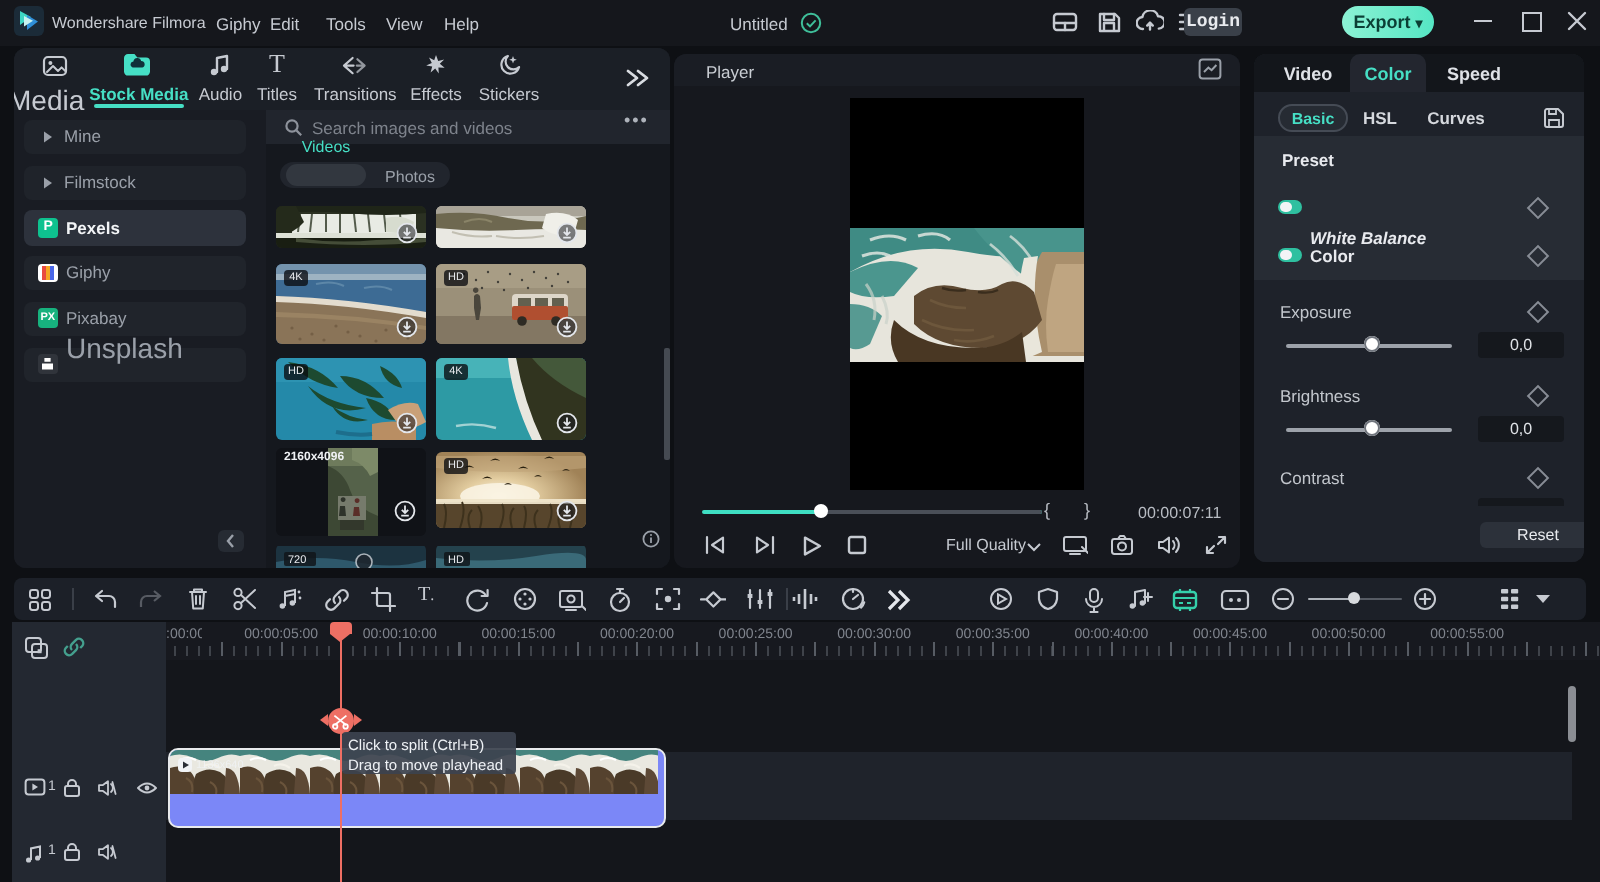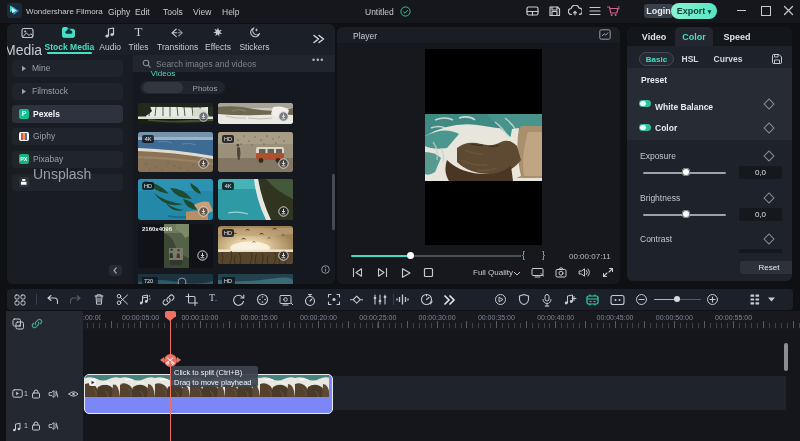--- a/index.html
+++ b/index.html
@@ -50,21 +50,21 @@
         <line x1="1" y1="1.5" x2="11" y2="1.5" class="ic"></line>
         <line x1="1" y1="5" x2="11" y2="5" class="ic"></line>
         <line x1="1" y1="8.5" x2="11" y2="8.5" class="ic"></line>
       </svg>
   <svg class="abs" style="left:606px;top:5px;" width="14" height="12">
         <path d="M1.5 2 h2 l1.2 6 h6 l1.3-4.5 h-7.5" stroke="#d4628f" stroke-width="1.2" fill="none" stroke-linecap="round" stroke-linejoin="round"></path>
         <circle cx="5.6" cy="10" r="1" fill="#d4628f"></circle>
         <circle cx="9.6" cy="10" r="1" fill="#d4628f"></circle>
         <path d="M12 1 l.4 1 l1-.3 l-.7.9 l.8.7 l-1.1 0 l.1 1" stroke="#d4628f" stroke-width=".7" fill="none"></path>
       </svg>
-  <div class="abs" style="left:644px;top:4px;width:29px;height:14px;background:#3a4049;border-radius:3px;color:#e8eaee;font-size:9px;font-weight:bold;text-align:center;line-height:14px;">Login</div>
+  <div class="abs" style="left:592px;top:4px;width:29px;height:14px;background:#3a4049;border-radius:3px;color:#e8eaee;font-size:9px;font-weight:bold;text-align:center;line-height:14px;font-family:Liberation Mono, monospace;">Login</div>
   <div class="abs" style="left:671px;top:3px;width:46px;height:16px;background:linear-gradient(90deg,#8cf2d4,#55e6c4);border-radius:8px;color:#0b3f35;font-size:9px;font-weight:bold;text-align:center;line-height:16px;">Export <span style="font-size:7px;">▾</span></div>
   <div class="abs" style="left:737px;top:10px;width:9px;height:1.4px;background:#c6cad1;"></div>
   <div class="abs" style="left:761px;top:6px;width:8px;height:8px;border:1.3px solid #c6cad1;"></div>
   <svg class="abs" style="left:783px;top:5px;" width="11" height="11">
         <path d="M1.5 1.5 L9.5 9.5 M9.5 1.5 L1.5 9.5" class="ic"></path>
       </svg>
 </div>
 
 <div class="abs" style="left:7px;top:24px;width:328px;height:260px;background:#191c23;border-radius:6px;overflow:hidden;">
 
@@ -498,21 +498,21 @@
   <div class="abs" style="left:81px;top:27px;width:40px;text-align:center;font-size:8.5px;font-weight:bold;color:#d5d8dd;">Curves</div>
   <svg class="abs" style="left:144px;top:26px;" width="11" height="11">
         <path d="M1.5 2.5 a1 1 0 0 1 1-1 h5.5 l2.5 2.5 v5.5 a1 1 0 0 1 -1 1 h-7 a1 1 0 0 1 -1-1 z" stroke="#c6cad1" stroke-width="1" fill="none"></path>
         <path d="M3.5 1.5 v2.5 h3.5 v-2.5 M3.5 10.5 v-3.5 h5 v3.5" stroke="#c6cad1" stroke-width=".9" fill="none"></path>
       </svg>
 
   <div class="abs" style="left:0;top:41px;width:165px;height:72px;background:#272c34;"></div>
   <div class="abs" style="left:14px;top:48px;font-size:8.5px;font-weight:bold;color:#e8eaee;">Preset</div>
   <div class="abs" style="left:12px;top:72.5px;width:12px;height:7.5px;background:#2fc0a0;border-radius:4px;"></div>
   <div class="abs" style="left:13px;top:73.5px;width:5.5px;height:5.5px;background:#f2f4f6;border-radius:50%;"></div>
-  <div class="abs" style="left:28px;top:75px;font-size:8.5px;font-weight:bold;color:#e8eaee;">White Balance</div>
+  <div class="abs" style="left:28px;top:87px;font-size:8.5px;font-weight:bold;color:#e8eaee;font-style:italic;">White Balance</div>
   <div class="abs" style="left:137.5px;top:72.5px;width:6px;height:6px;border:1px solid #878c95;transform:rotate(45deg);"></div>
   <div class="abs" style="left:12px;top:96.5px;width:12px;height:7.5px;background:#2fc0a0;border-radius:4px;"></div>
   <div class="abs" style="left:13px;top:97.5px;width:5.5px;height:5.5px;background:#f2f4f6;border-radius:50%;"></div>
   <div class="abs" style="left:28px;top:95.5px;font-size:8.5px;font-weight:bold;color:#e8eaee;">Color</div>
   <div class="abs" style="left:137.5px;top:96.5px;width:6px;height:6px;border:1px solid #878c95;transform:rotate(45deg);"></div>
 
   <div class="abs" style="left:13px;top:124px;font-size:8.5px;color:#c2c6cc;">Exposure</div>
   <div class="abs" style="left:137.5px;top:125px;width:6px;height:6px;border:1px solid #878c95;transform:rotate(45deg);"></div>
   <div class="abs" style="left:16px;top:145px;width:83px;height:2px;background:#9da2aa;border-radius:1px;"></div>
   <div class="abs" style="left:55px;top:141px;width:8px;height:8px;background:#fff;border-radius:50%;box-shadow:0 0 0 1px #70757d inset;"></div>

